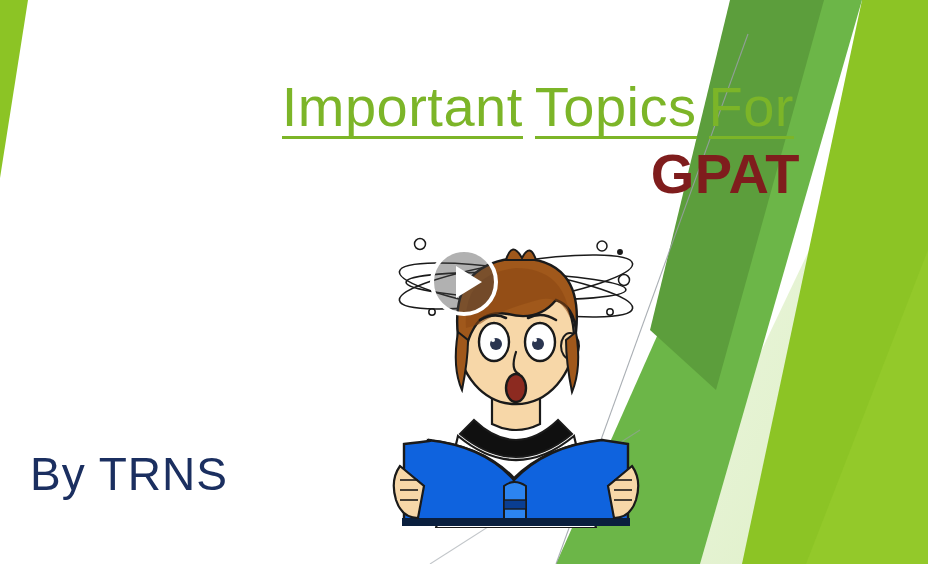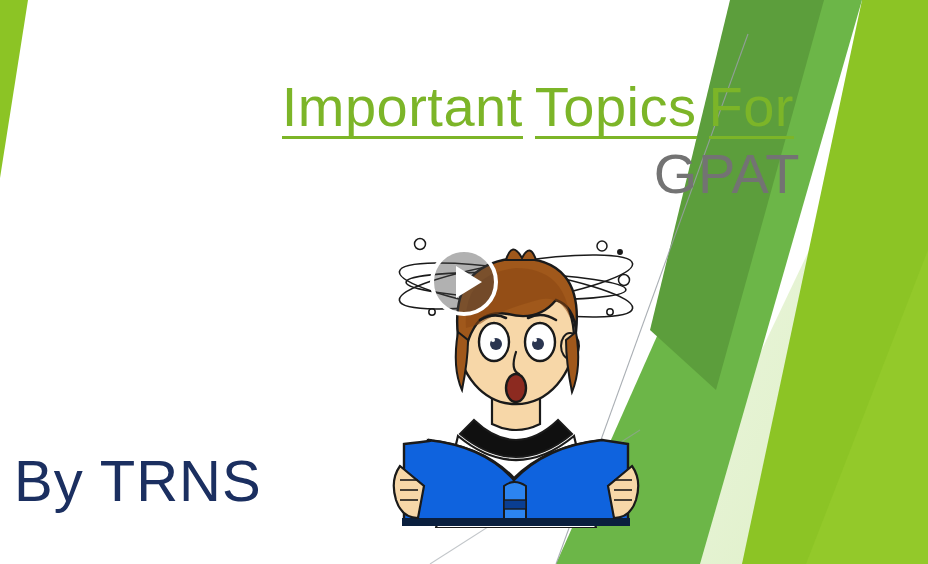--- a/index.html
+++ b/index.html
@@ -55,23 +55,23 @@
   .title-line-2 {
     font-size: 56px;
   }
   .title-plain {
     display: inline-block;
   }
 
   
   .author {
     position: absolute;
-    left: 14px;
+    left: 30px;
     top: 447px;
-    font-size: 58px;
+    font-size: 46px;
     font-weight: 400;
     letter-spacing: 1px;
     z-index: 5;
     white-space: nowrap;
     text-align: center;
   }
 
   
   .media {
     position: absolute;
@@ -133,21 +133,21 @@
     <polygon points="928,250 928,564 806,564" fill="#93C92A"></polygon>
 
     <line x1="748" y1="34" x2="556" y2="564" stroke="#9AA0A6" stroke-width="1.1" opacity="0.85"></line>
     <line x1="640" y1="430" x2="430" y2="564" stroke="#9AA0A6" stroke-width="1.1" opacity="0.6"></line>
   </svg>
 
   <div class="title-block">
     <div class="title-line title-line-1" style="color:#7CB528;">
       <span class="title-word">Important</span><span class="title-word">Topics</span><span class="title-word">For</span>
     </div>
-    <div class="title-line title-line-2" style="color:#737373;">
+    <div class="title-line title-line-2" style="color:#7f1d1d;font-weight:bold;">
       <span class="title-plain">GPAT</span>
     </div>
   </div>
 
   <div class="author" style="color:#1B2F60;">By TRNS</div>
 
   <div class="media">
     <svg viewBox="0 0 256 300" preserveAspectRatio="xMidYMid meet" aria-hidden="true">
 
       <g fill="none" stroke="#1A1A1A" stroke-width="1.6">

